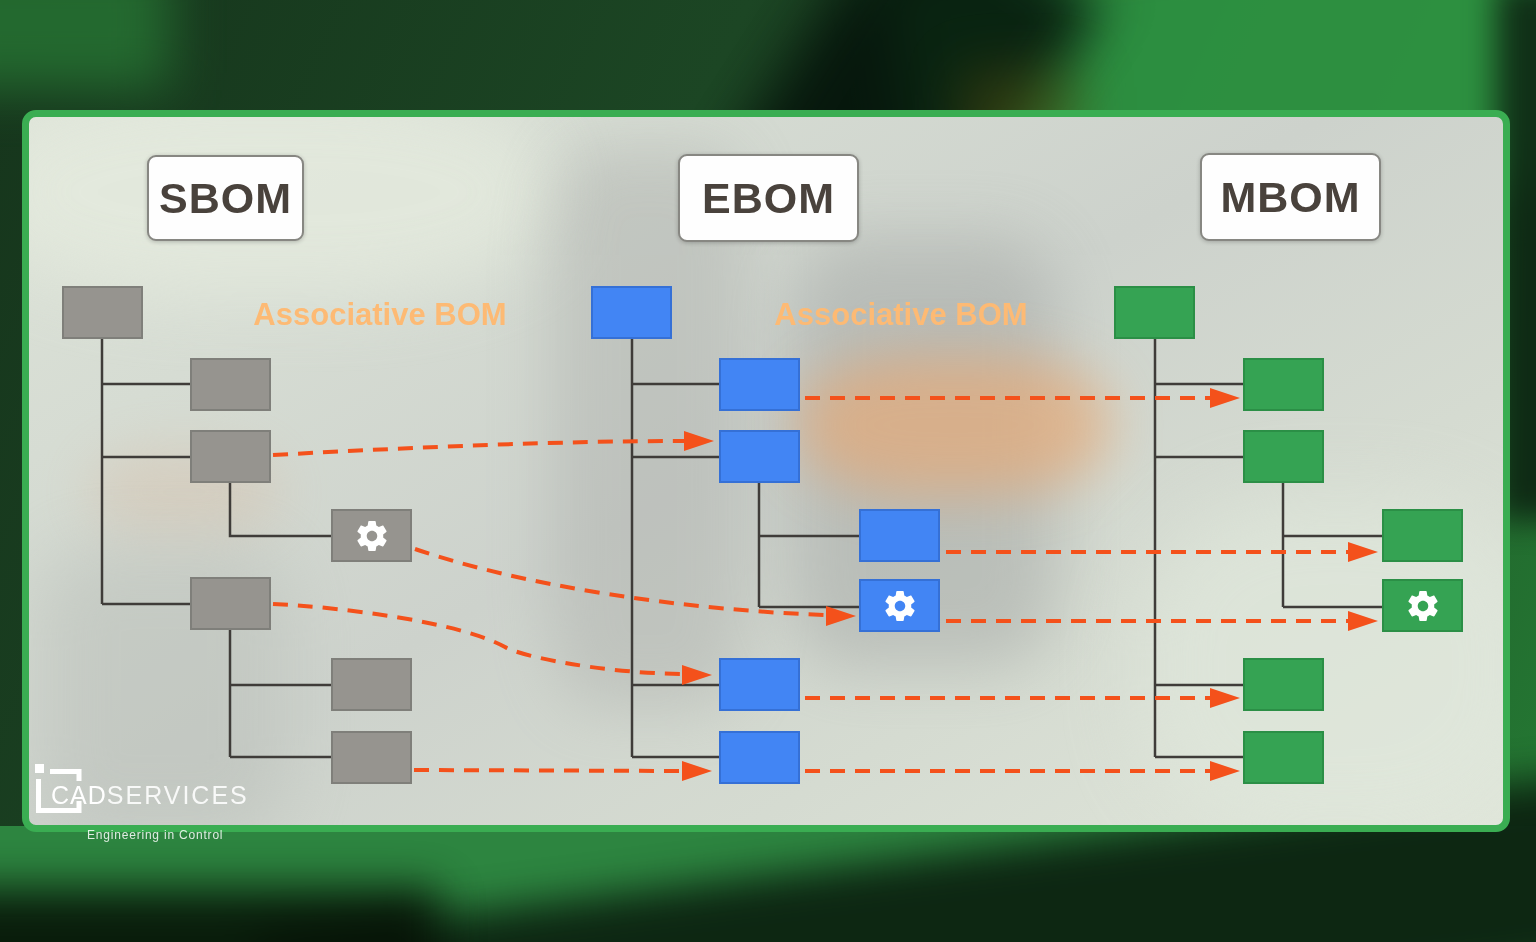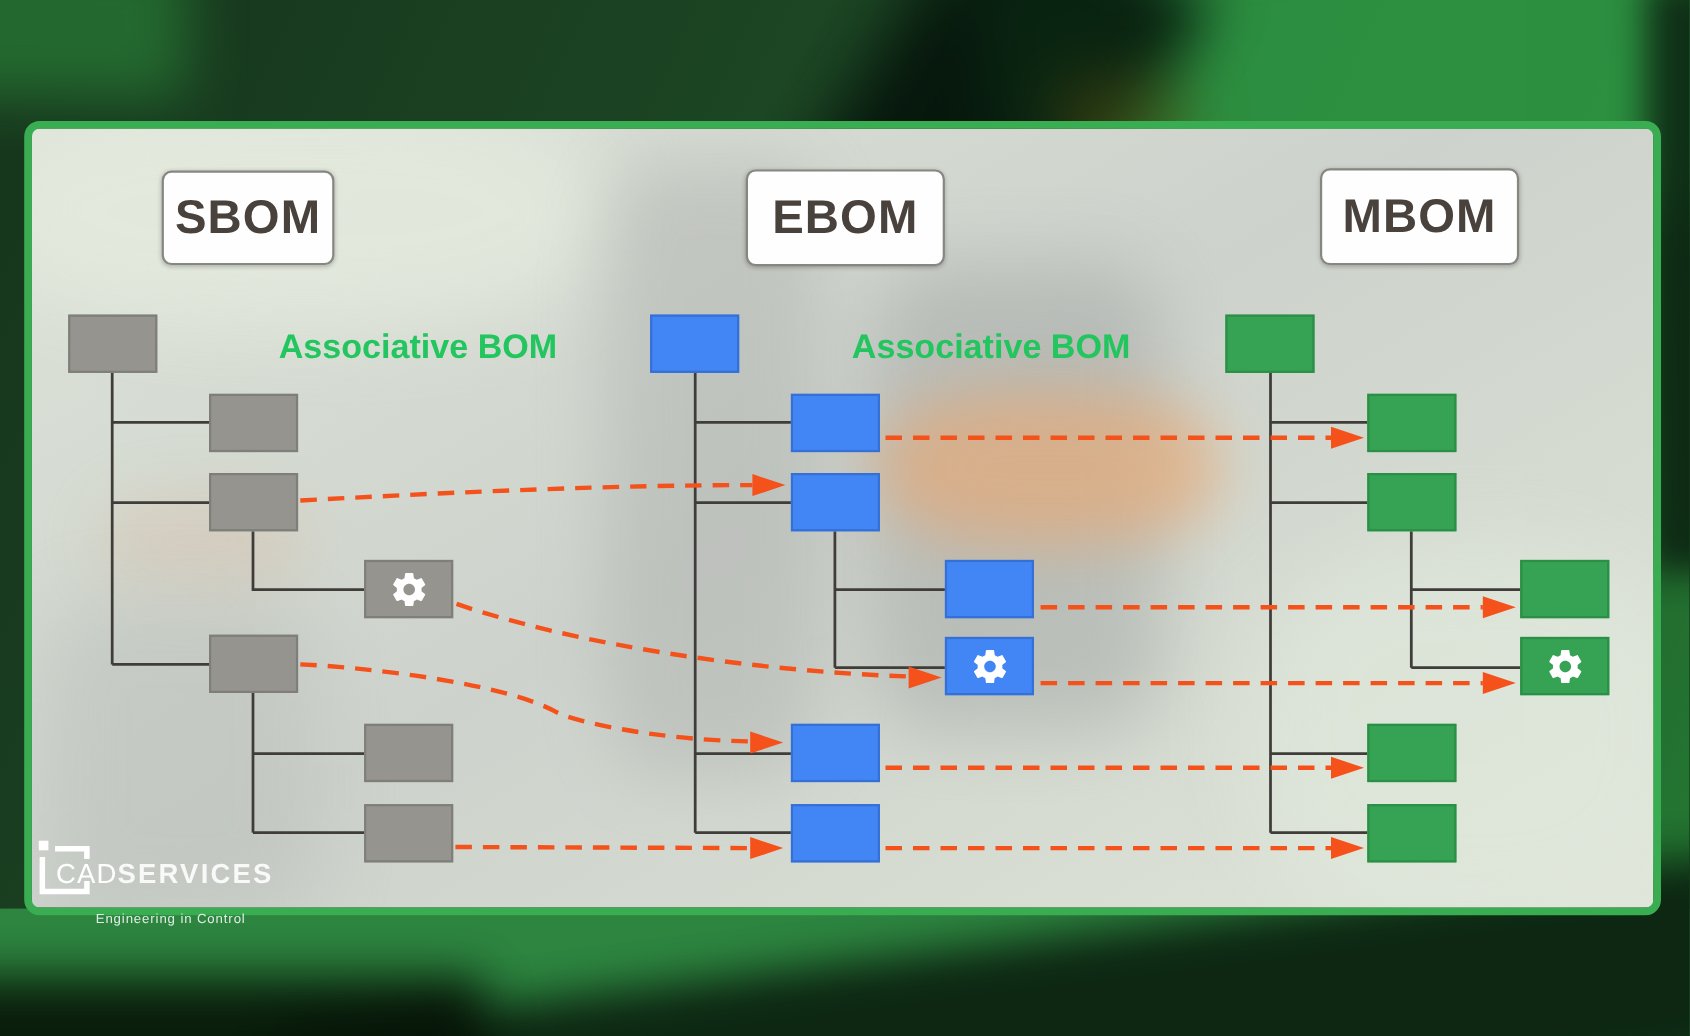--- a/index.html
+++ b/index.html
@@ -44,26 +44,26 @@
   .node.gray {background:#96948f;border-color:#7f7f7a;}
   .node.blue {background:#4285f4;border-color:#3570d6;}
   .node.green{background:#35a353;border-color:#2b8f46;}
   .node svg{width:36px;height:36px;}
   
   .header-box{position:absolute;background:#fefefe;border:2px solid #878782;border-radius:9px;
     display:flex;align-items:center;justify-content:center;
     font-weight:bold;font-size:43px;letter-spacing:1px;color:#49423c;
     box-shadow:0 1px 4px rgba(0,0,0,.22);}
   .assoc-label{position:absolute;width:280px;text-align:center;
-    font-weight:bold;font-size:31px;color:#22c55e;}
+    font-weight:bold;font-size:31px;color:#fdba74;}
   
   .logo{left:35px;top:764px;width:340px;height:62px;color:#fff;}
   .logo-text{position:absolute;left:16px;top:17px;font-size:25px;white-space:nowrap;}
   .logo-cad{font-weight:normal;letter-spacing:1px;}
-  .logo-services{font-weight:bold;letter-spacing:2px;color:rgba(255,255,255,.88);}
+  .logo-services{font-weight:normal;letter-spacing:2px;color:rgba(255,255,255,.88);}
   .logo-tagline{position:absolute;left:52px;top:64px;font-size:12px;letter-spacing:.8px;color:rgba(255,255,255,.85);}
 </style>
 </head>
 <body>
 
 <div class="abs bg-base"></div>
 <div class="abs bg-blob bg-tl"></div>
 <div class="abs bg-blob bg-tr-bright"></div>
 <div class="abs bg-blob bg-tr-dark"></div>
 <div class="abs bg-blob bg-tr-olive"></div>

